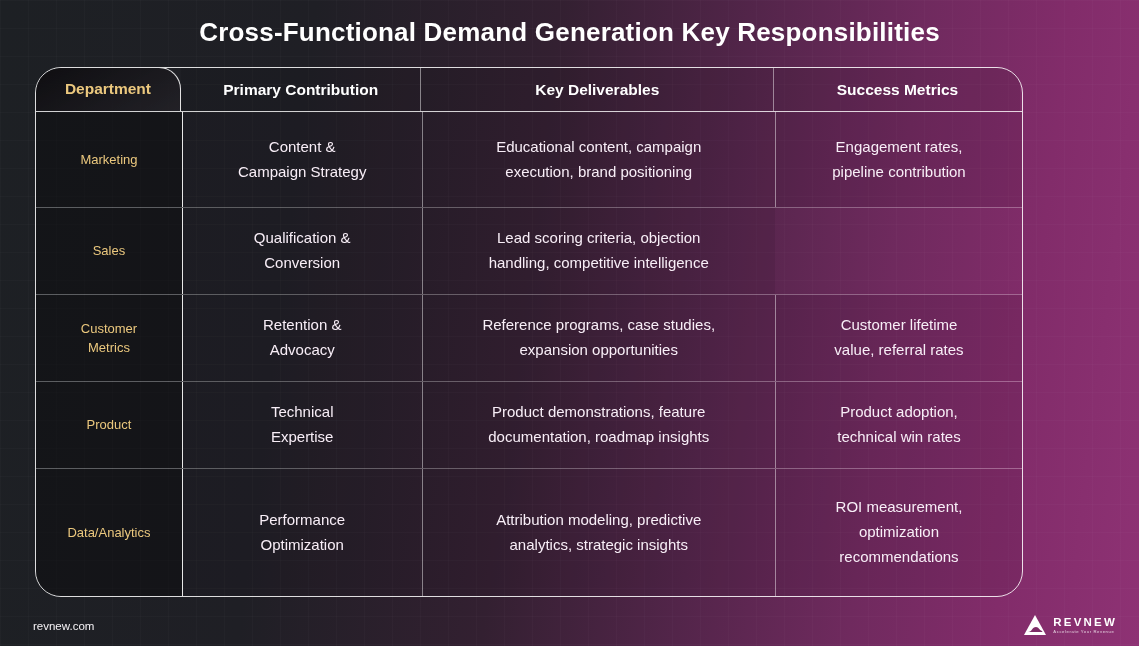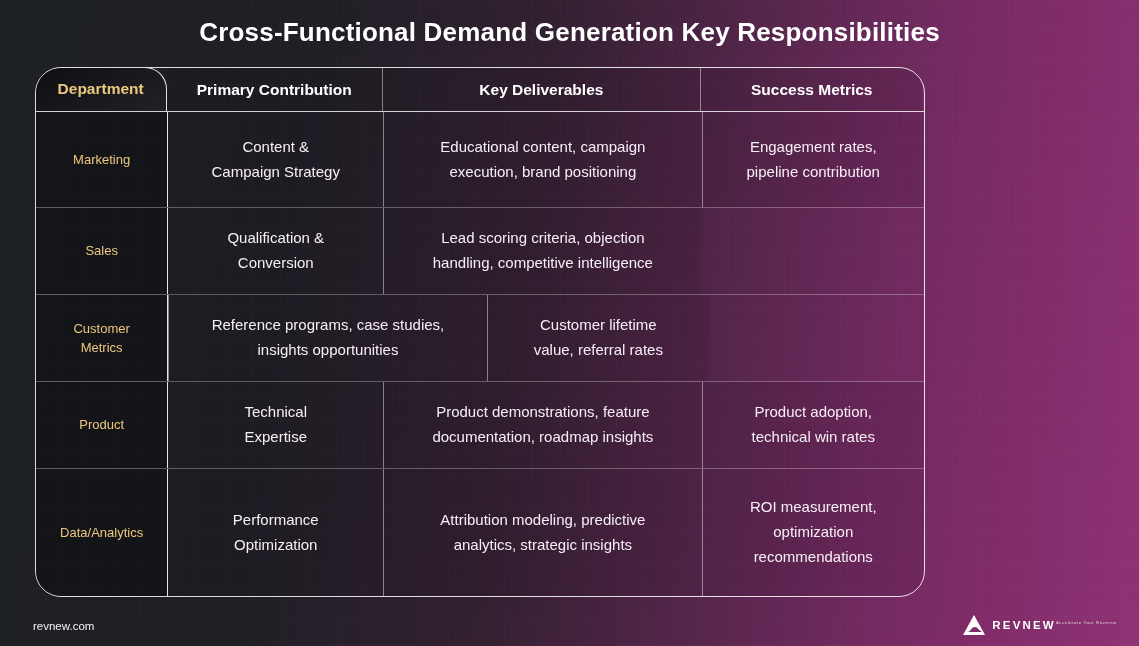--- a/index.html
+++ b/index.html
@@ -15,21 +15,21 @@
       linear-gradient(97deg, #1d2024 0%, #1f1f25 26%, #332031 46%, #53254a 62%, #6f2a5e 76%, #822c6a 88%, #8e3274 100%);
     background-size: 28px 28px, 28px 28px, 100% 100%;
   }
   .title {
     position:absolute; top:17px; left:0; right:0;
     text-align:center; color:#ffffff;
     font-size:26px; font-weight:700; letter-spacing:0.2px;
   }
   .table {
     position:absolute; left:35px; top:67px;
-    width:890px; height:530px;
+    width:988px; height:530px;
     display:flex; flex-direction:column;
     border:1.5px solid rgba(255,255,255,0.85);
     border-radius:26px;
     overflow:hidden;
   }
   .trow { display:flex; width:100%; }
   .hrow { height:44px; border-bottom:1px solid rgba(255,255,255,0.8); }
   .r1 { height:95px; }
   .r2, .r3, .r4 { height:87px; }
   .r5 { flex:1 1 auto; }
@@ -64,21 +64,21 @@
     height:calc(100% + 1.5px);
   }
   .footer-site {
     position:absolute; left:25px; bottom:14px;
     color:#f5f2f5; font-size:11.5px;padding-left:8px;
   }
   .logo {
     position:absolute; right:22px; bottom:10px;
     display:flex; align-items:center; gap:6px;
   }
-  .logo-text { display:flex; flex-direction:row; align-items:flex-start; }
+  .logo-text { display:flex; flex-direction:column; align-items:flex-start; }
   .brand {
     color:#ffffff; font-weight:700; font-size:11.5px; letter-spacing:2.2px; line-height:1.1;
   }
   .tagline {
     color:rgba(255,255,255,0.78); font-size:4.2px; letter-spacing:0.6px; margin-top:1px;
   }
 </style>
 </head>
 <body>
 
@@ -109,22 +109,24 @@
       <div class="cell c1">Sales</div>
       <div class="cell c2">Qualification &amp;
 Conversion</div>
       <div class="cell c3">Lead scoring criteria, objection
 handling, competitive intelligence</div>
     </div>
 
     <div class="trow brow r3">
       <div class="cell c1">Customer
 Metrics</div>
+      <div class="cell c2">Retention &amp;
+Advocacy</div>
       <div class="cell c3">Reference programs, case studies,
-insights opportunities</div>
+expansion opportunities</div>
       <div class="cell c4">Customer lifetime
 value, referral rates</div>
     </div>
 
     <div class="trow brow r4">
       <div class="cell c1">Product</div>
       <div class="cell c2">Technical
 Expertise</div>
       <div class="cell c3">Product demonstrations, feature
 documentation, roadmap insights</div>

